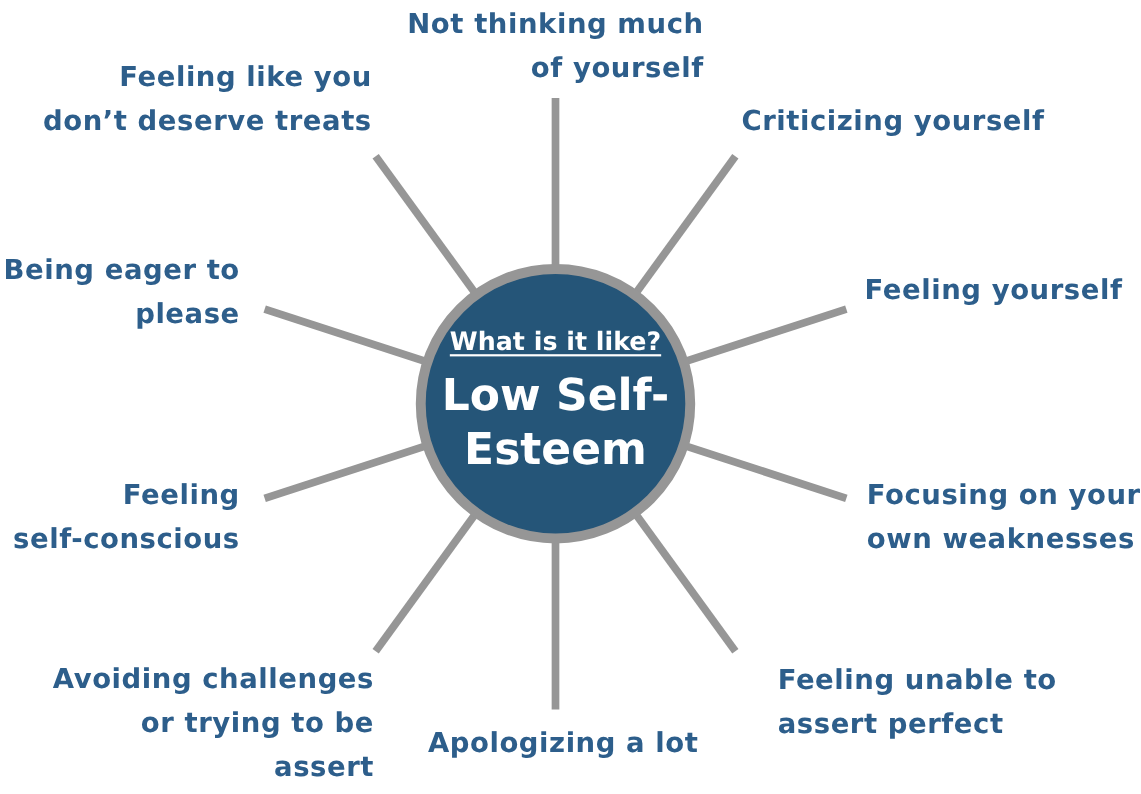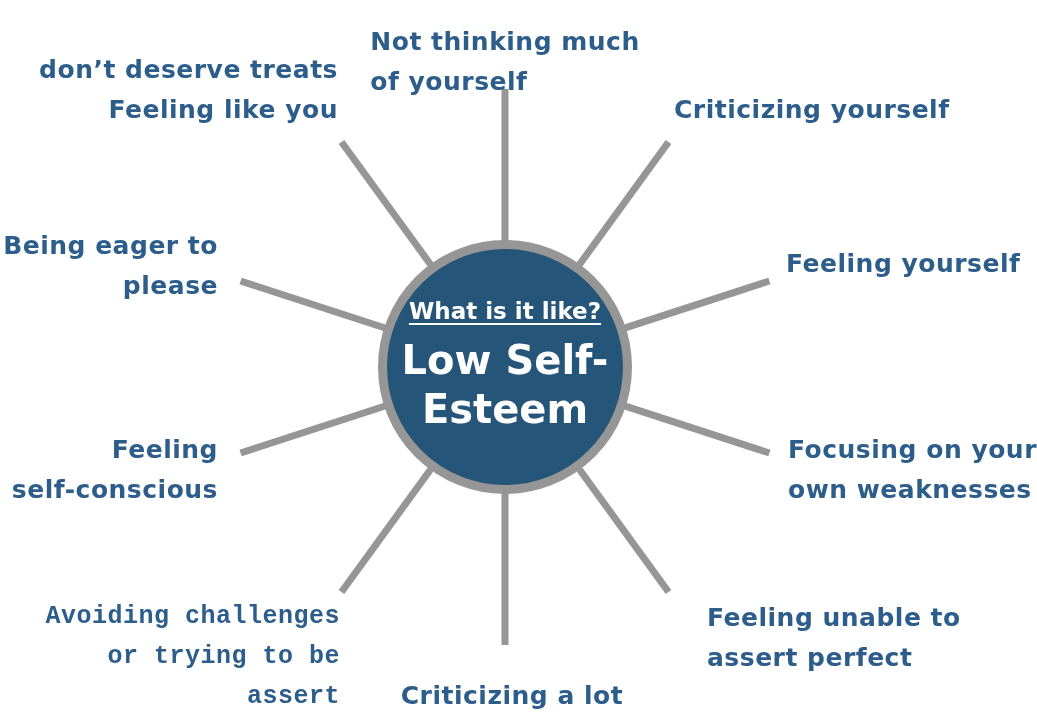--- a/index.html
+++ b/index.html
@@ -24,21 +24,21 @@
     position: absolute;
     font-weight: bold;
     font-size: 25px;
     line-height: 40px;
     color: #2d5e8b;
     white-space: nowrap;
     letter-spacing: 0.5px;
   }
   .lbl span { display: block; }
   .align-right { text-align: right; }
-  .align-center { text-align: left; margin-top: 20px; }
+  .align-center { text-align: right; }
   .center-x { transform: translateX(-50%); }
   .center-text {
     position: absolute;
     left: 505px;
     top: 298px;
     transform: translateX(-50%);
     width: 270px;
     text-align: center;
     color: #ffffff;
   }
@@ -98,37 +98,37 @@
     <span>Focusing on your</span>
     <span>own weaknesses</span>
   </div>
 
   <div class="lbl" style="left:707px; top:598px;">
     <span>Feeling unable to</span>
     <span>assert perfect</span>
   </div>
 
   <div class="lbl align-center center-x" style="left:512px; top:656px;">
-    <span>Criticizing a lot</span>
+    <span>Apologizing a lot</span>
   </div>
 
-  <div class="lbl align-right" style="right:697px; top:597px;font-family:Liberation Mono, monospace;">
+  <div class="lbl align-right" style="right:697px; top:597px;">
     <span>Avoiding challenges</span>
     <span>or trying to be</span>
     <span>assert</span>
   </div>
 
   <div class="lbl align-right" style="right:819px; top:430px;">
     <span>Feeling</span>
     <span>self-conscious</span>
   </div>
 
   <div class="lbl align-right" style="right:819px; top:226px;">
     <span>Being eager to</span>
     <span>please</span>
   </div>
 
   <div class="lbl align-right" style="right:699px; top:50px;">
+    <span>Feeling like you</span>
     <span>don’t deserve treats</span>
-    <span>Feeling like you</span>
   </div>
 
 </div>
 
 </body></html>

